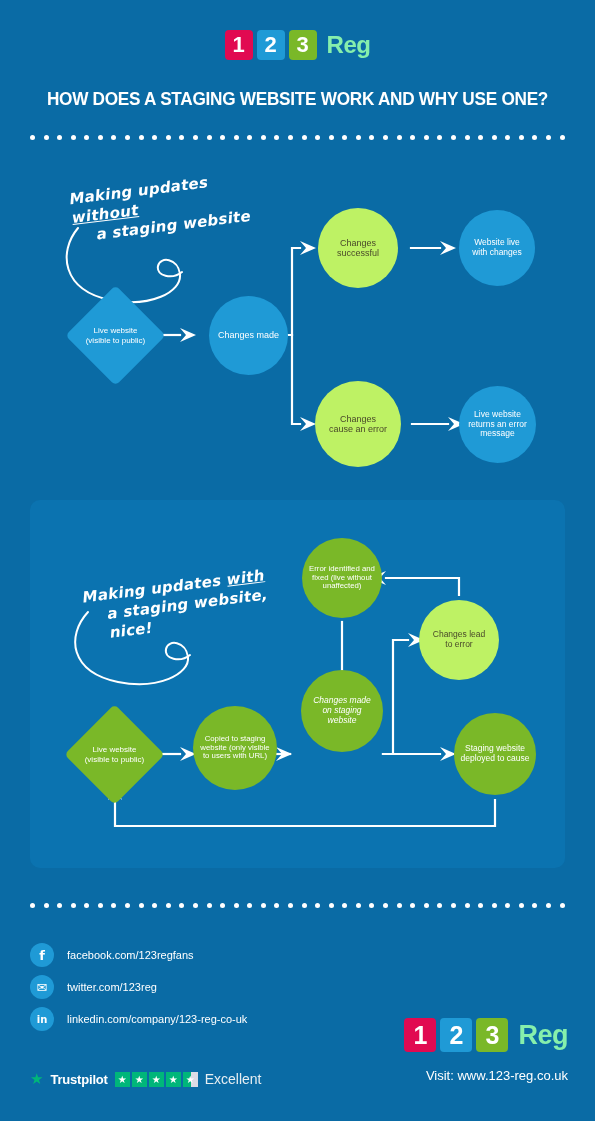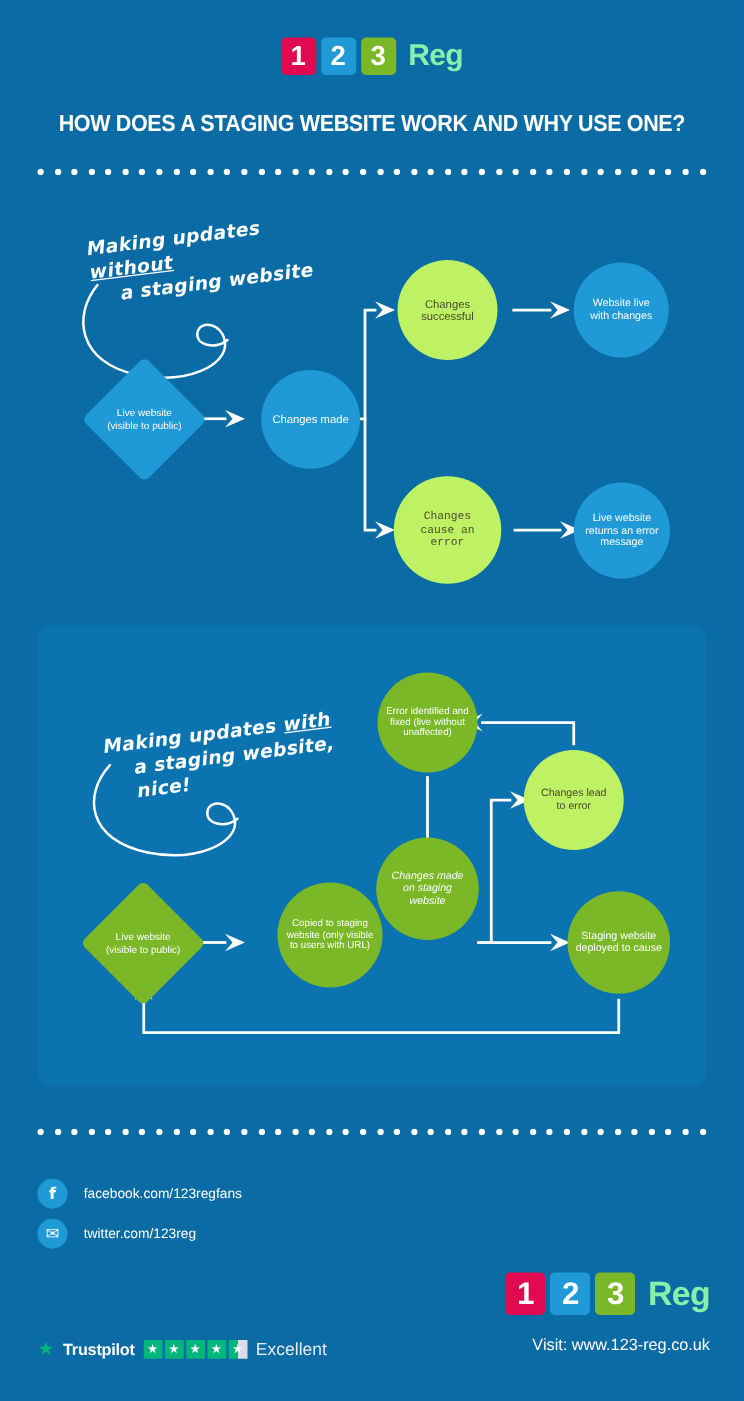--- a/index.html
+++ b/index.html
@@ -188,21 +188,21 @@
       <div class="diamond c-blue"></div>
       <div class="diamond-label" style="font-size:8px;">Live website (visible to public)</div>
     </div>
 
     <div class="node circle c-blue" style="left:209px; top:296px; width:79px; height:79px; font-size:9px;">Changes made</div>
 
     <div class="node circle c-yellow t-dark" style="left:318px; top:208px; width:80px; height:80px; font-size:9px; padding:0 12px;">Changes successful</div>
 
     <div class="node circle c-blue" style="left:459px; top:210px; width:76px; height:76px; font-size:8.5px; padding:0 8px;">Website live with changes</div>
 
-    <div class="node circle c-yellow t-dark" style="left:315px; top:381px; width:86px; height:86px; font-size:9px; padding:0 12px;font-family:Liberation Mono, monospace;">Changes cause an error</div>
+    <div class="node circle c-yellow t-dark" style="left:315px; top:381px; width:86px; height:86px; font-size:9px; padding:0 12px;">Changes cause an error</div>
 
     <div class="node circle c-blue" style="left:459px; top:386px; width:77px; height:77px; font-size:8.5px; padding:0 8px;">Live website returns an error message</div>
   </div>
 
   <div class="panel-b" style="top:500px; height:368px;"></div>
 
   <div>
 
     <div class="hand" style="left:82px; top:576px; width:205px;">
       <span class="l1"><span>Making updates </span><span class="u">with</span></span>
@@ -243,21 +243,21 @@
 
     <div class="node circle c-green" style="left:302px; top:538px; width:80px; height:80px; font-size:7.8px; padding:0 7px;">Error identified and fixed (live without unaffected)</div>
 
     <div class="node circle c-yellow t-dark" style="left:419px; top:600px; width:80px; height:80px; font-size:8.5px; padding:0 10px;">Changes lead to error</div>
 
     <div class="diamond-wrap" style="left:79px; top:719px; width:71px; height:71px;">
       <div class="diamond c-green"></div>
       <div class="diamond-label" style="font-size:8px;">Live website (visible to public)</div>
     </div>
 
-    <div class="node circle c-green" style="left:193px; top:706px; width:84px; height:84px; font-size:7.8px; padding:0 6px;margin-left:29px;">Copied to staging website (only visible to users with URL)</div>
+    <div class="node circle c-green" style="left:193px; top:706px; width:84px; height:84px; font-size:7.8px; padding:0 6px;">Copied to staging website (only visible to users with URL)</div>
 
     <div class="node circle c-green" style="left:301px; top:670px; width:82px; height:82px; font-size:8.5px; padding:0 8px;font-style:italic;">Changes made on staging website</div>
 
     <div class="node circle c-green" style="left:454px; top:713px; width:82px; height:82px; font-size:8.5px; padding:0 6px;">Staging website deployed to cause</div>
   </div>
 
   <div class="dots" style="top:903px">
     <i></i>
       <i></i>
       <i></i>
@@ -300,20 +300,24 @@
       <i></i>
   </div>
 
   <div class="social-row" style="left:30px; top:943px;">
     <div class="social-ic">f</div>
     <div class="social-tx">facebook.com/123regfans</div>
   </div>
   <div class="social-row" style="left:30px; top:975px;">
     <div class="social-ic">✉</div>
     <div class="social-tx">twitter.com/123reg</div>
+  </div>
+  <div class="social-row" style="left:30px; top:1007px;">
+    <div class="social-ic" style="font-size:10px;">in</div>
+    <div class="social-tx">linkedin.com/company/123-reg-co-uk</div>
   </div>
 
   <div class="tp">
     <span style="color:#00b67a; font-size:15px;">★</span>
     <span class="tp-name">Trustpilot</span>
     <span class="tp-stars">
       <span>★</span>
       <span>★</span>
       <span>★</span>
       <span>★</span>

